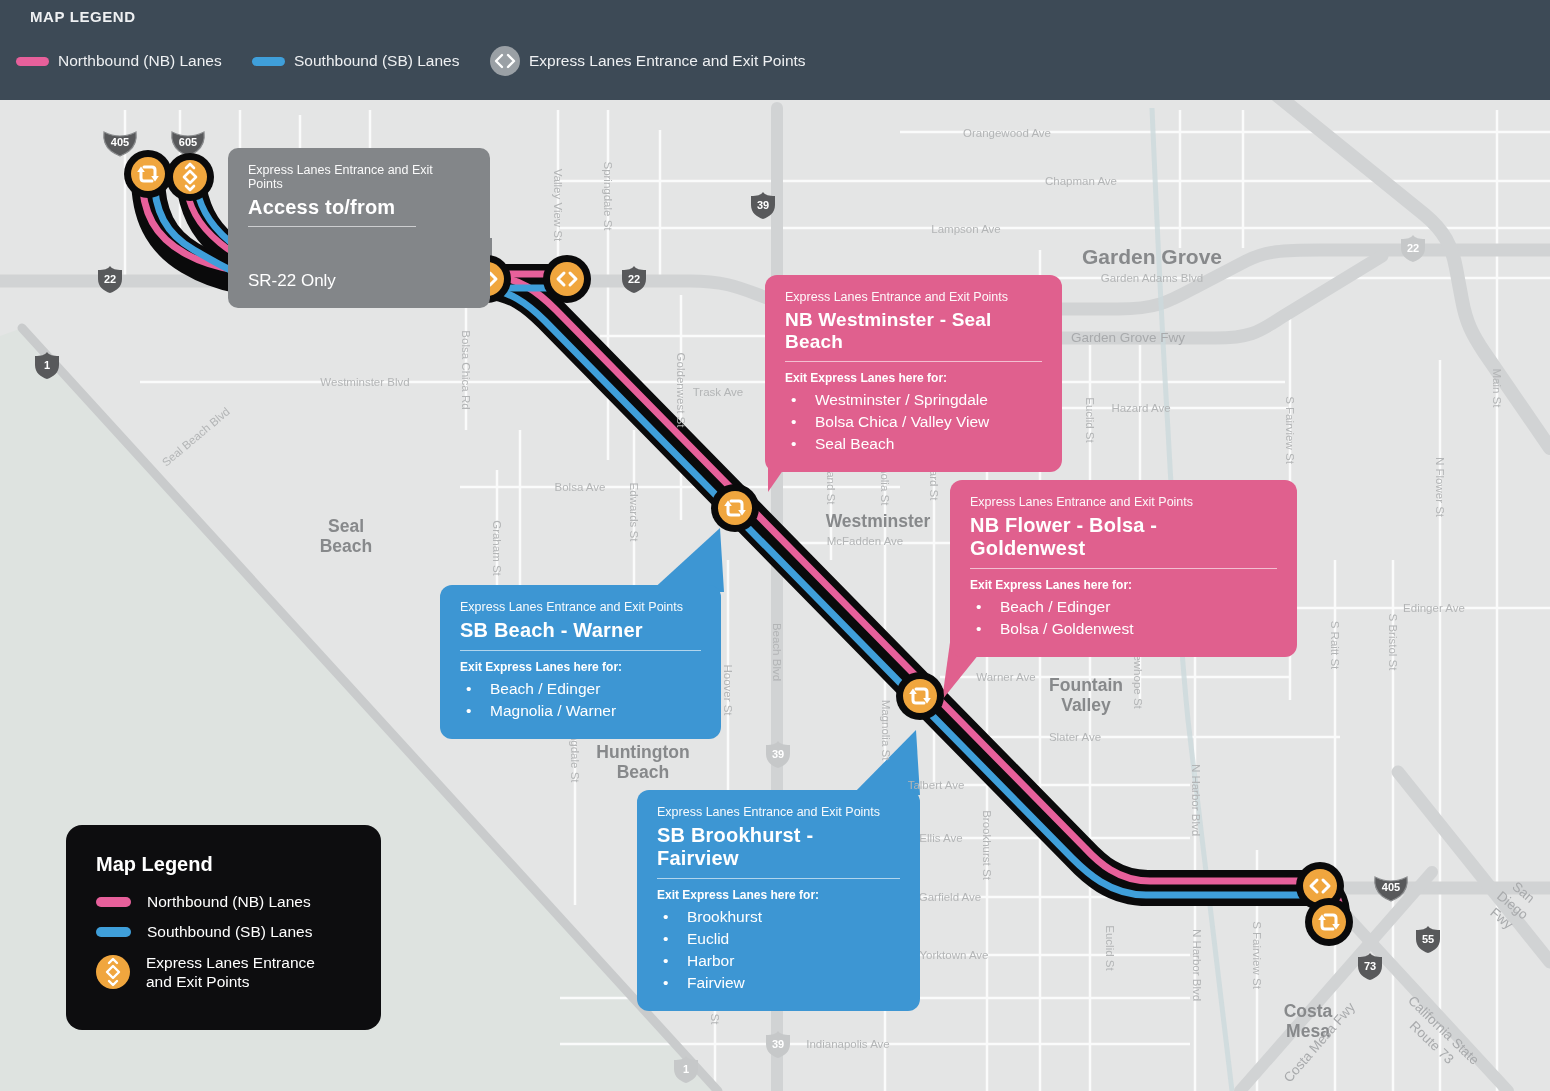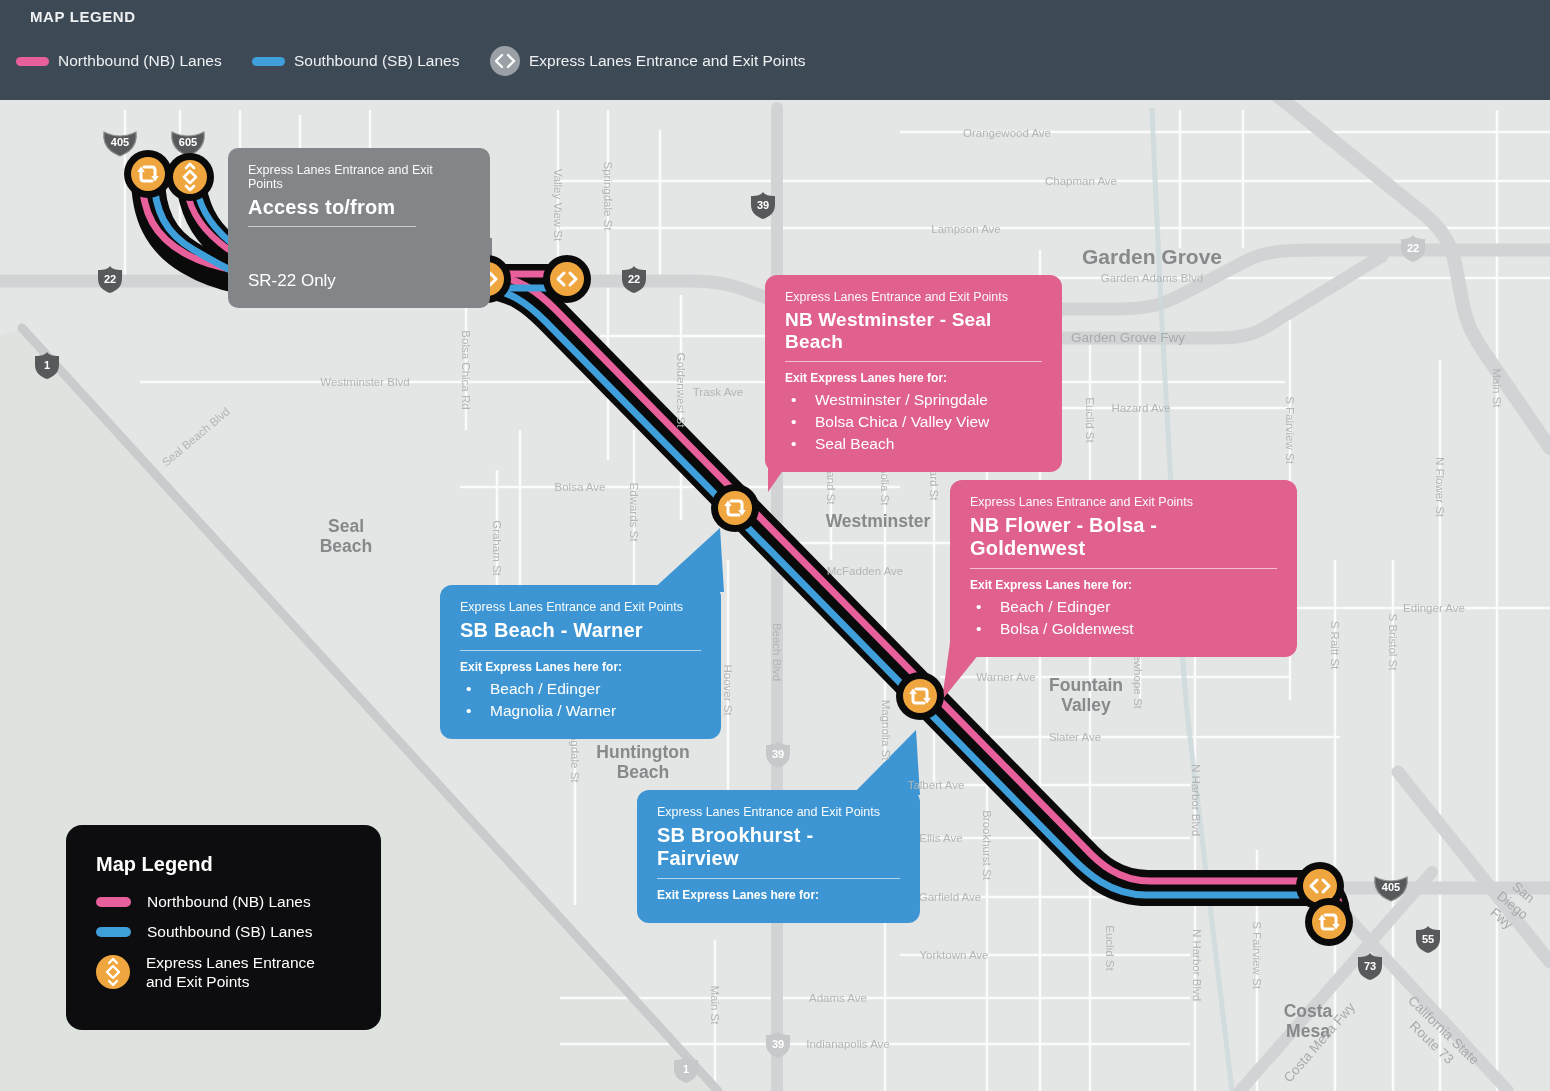--- a/index.html
+++ b/index.html
@@ -179,20 +179,26 @@
       <li>Beach / Edinger</li>
       <li>Magnolia / Warner</li>
     </ul>
   </div>
 
   <div class="callout blue" style="left:637px;top:790px;width:283px;">
     <div class="kicker">Express Lanes Entrance and Exit Points</div>
     <div class="ctitle">SB Brookhurst - Fairview</div>
     <hr class="cdivider">
     <div class="clead">Exit Express Lanes here for:</div>
+    <ul>
+      <li>Brookhurst</li>
+      <li>Euclid</li>
+      <li>Harbor</li>
+      <li>Fairview</li>
+    </ul>
   </div>
 
   <div id="maplegend">
     <div class="mltitle">Map Legend</div>
     <div class="mlrow">
       <span class="pill nb"></span>
       <span>Northbound (NB) Lanes</span>
     </div>
     <div class="mlrow">
       <span class="pill sb"></span>
@@ -229,21 +235,21 @@
     <div class="lbl fwy" style="left: 1320px; top: 1043px; transform: translate(-50%, -50%) rotate(-49deg);">Costa Mesa Fwy</div>
     <div class="lbl fwy" style="left: 1437px; top: 1037px; transform: translate(-50%, -50%) rotate(44deg);">California State Route 73</div>
     <div class="lbl" style="left: 1007px; top: 133px; transform: translate(-50%, -50%);">Orangewood Ave</div>
     <div class="lbl" style="left: 1081px; top: 181px; transform: translate(-50%, -50%);">Chapman Ave</div>
     <div class="lbl" style="left: 966px; top: 229px; transform: translate(-50%, -50%);">Lampson Ave</div>
     <div class="lbl" style="left: 1152px; top: 278px; transform: translate(-50%, -50%);">Garden Adams Blvd</div>
     <div class="lbl" style="left: 718px; top: 344px; transform: translate(-50%, -50%); margin-top: 48px;">Trask Ave</div>
     <div class="lbl" style="left: 365px; top: 382px; transform: translate(-50%, -50%);">Westminster Blvd</div>
     <div class="lbl" style="left: 1141px; top: 408px; transform: translate(-50%, -50%);">Hazard Ave</div>
     <div class="lbl" style="left: 580px; top: 487px; transform: translate(-50%, -50%);">Bolsa Ave</div>
-    <div class="lbl" style="left: 865px; top: 571px; transform: translate(-50%, -50%);">McFadden Ave</div>
+    <div class="lbl" style="left: 865px; top: 541px; transform: translate(-50%, -50%);">McFadden Ave</div>
     <div class="lbl" style="left: 1434px; top: 608px; transform: translate(-50%, -50%);">Edinger Ave</div>
     <div class="lbl" style="left: 1006px; top: 677px; transform: translate(-50%, -50%);">Warner Ave</div>
     <div class="lbl" style="left: 1075px; top: 737px; transform: translate(-50%, -50%);">Slater Ave</div>
     <div class="lbl" style="left: 936px; top: 785px; transform: translate(-50%, -50%);">Talbert Ave</div>
     <div class="lbl" style="left: 941px; top: 838px; transform: translate(-50%, -50%);">Ellis Ave</div>
     <div class="lbl" style="left: 950px; top: 897px; transform: translate(-50%, -50%);">Garfield Ave</div>
     <div class="lbl" style="left: 954px; top: 955px; transform: translate(-50%, -50%);">Yorktown Ave</div>
     <div class="lbl" style="left: 838px; top: 998px; transform: translate(-50%, -50%);">Adams Ave</div>
     <div class="lbl" style="left: 848px; top: 1044px; transform: translate(-50%, -50%);">Indianapolis Ave</div>
     <div class="lbl" style="left: 196px; top: 437px; transform: translate(-50%, -50%) rotate(-40deg);">Seal Beach Blvd</div>

